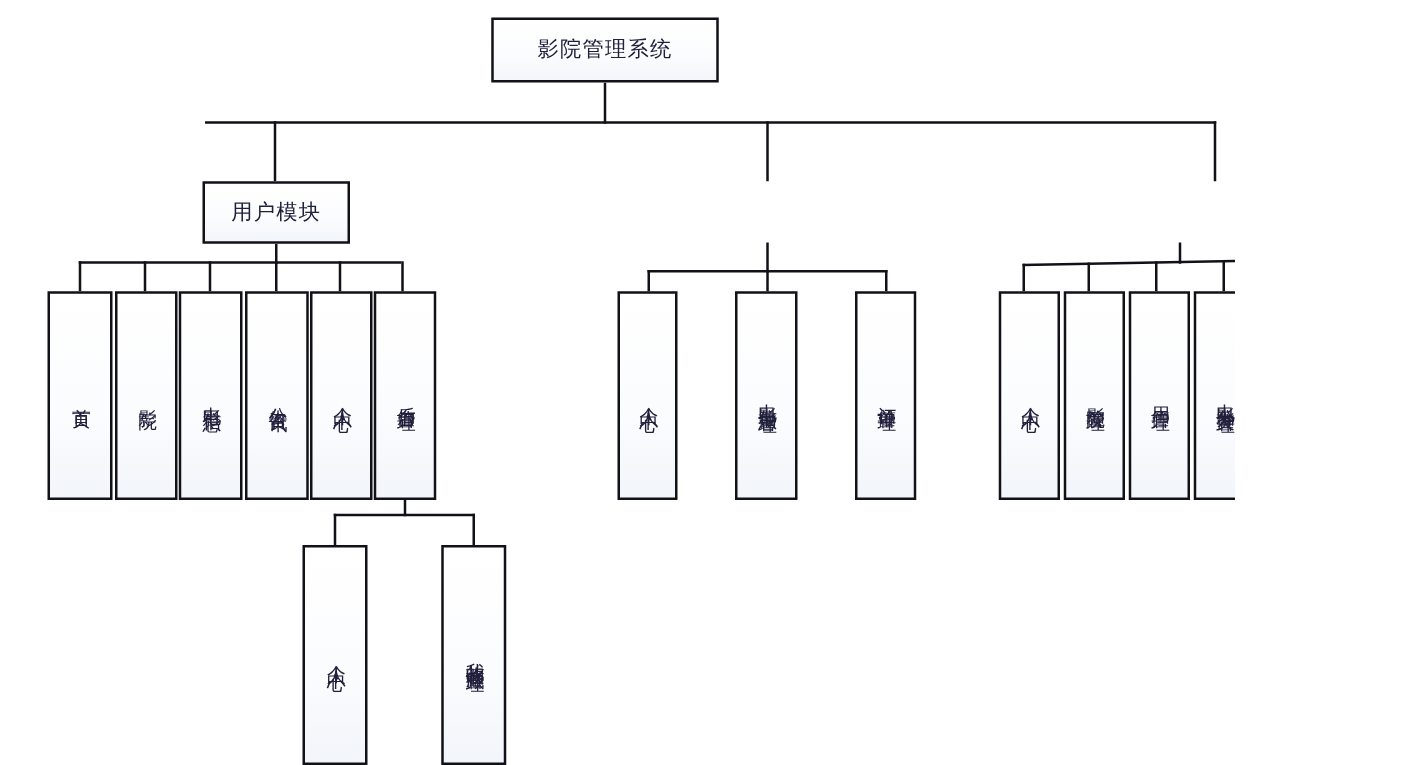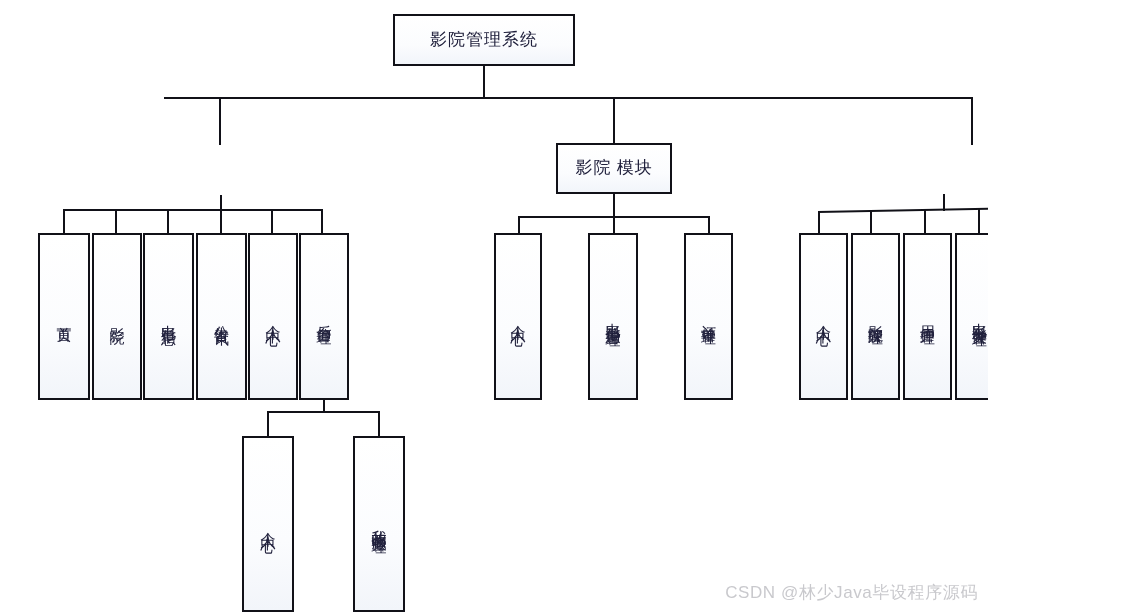--- a/index.html
+++ b/index.html
@@ -91,22 +91,22 @@
   </div>
 
   <div class="ln v" style="left:483px; top:66px; width:2px; height:33px;"></div>
 
   <div class="ln h" style="left:164px; top:97px; width:809px; height:2px;"></div>
 
   <div class="ln v" style="left:219px; top:97px; width:2px; height:48px;"></div>
   <div class="ln v" style="left:613px; top:97px; width:2px; height:48px;"></div>
   <div class="ln v" style="left:971px; top:97px; width:2px; height:48px;"></div>
 
-  <div class="node horiz" style="left:556px; top:143px; width:116px; height:51px;">
-    <span class="lbl">影院 模块</span>
+  <div class="node horiz" style="left:162px; top:145px; width:118px; height:50px;">
+    <span class="lbl">用户模块</span>
   </div>
 
   <div class="ln v" style="left:220px; top:195px; width:2px; height:16px;"></div>
   <div class="ln h" style="left:63px; top:209px; width:258px; height:2px;"></div>
   <div class="ln v" style="left:63px; top:209px; width:2px; height:25px;"></div>
   <div class="ln v" style="left:115px; top:209px; width:2px; height:25px;"></div>
   <div class="ln v" style="left:167px; top:209px; width:2px; height:25px;"></div>
   <div class="ln v" style="left:220px; top:209px; width:2px; height:25px;"></div>
   <div class="ln v" style="left:271px; top:209px; width:2px; height:25px;"></div>
   <div class="ln v" style="left:321px; top:209px; width:2px; height:25px;"></div>
@@ -182,15 +182,14 @@
   <div class="node vert" style="left:955px; top:233px; width:49px; height:167px;">
     <span class="lbl">电影分类管理</span>
   </div>
   <div class="node vert" style="left:1007px; top:233px; width:49px; height:167px;">
     <span class="lbl">电影信息管理</span>
   </div>
   <div class="node vert" style="left:1059px; top:233px; width:49px; height:167px;">
     <span class="lbl">系统管理</span>
   </div>
 
-  <div id="watermark">CSDN @林少Java毕设程序源码</div>
 
 </div>
 
 </body></html>

